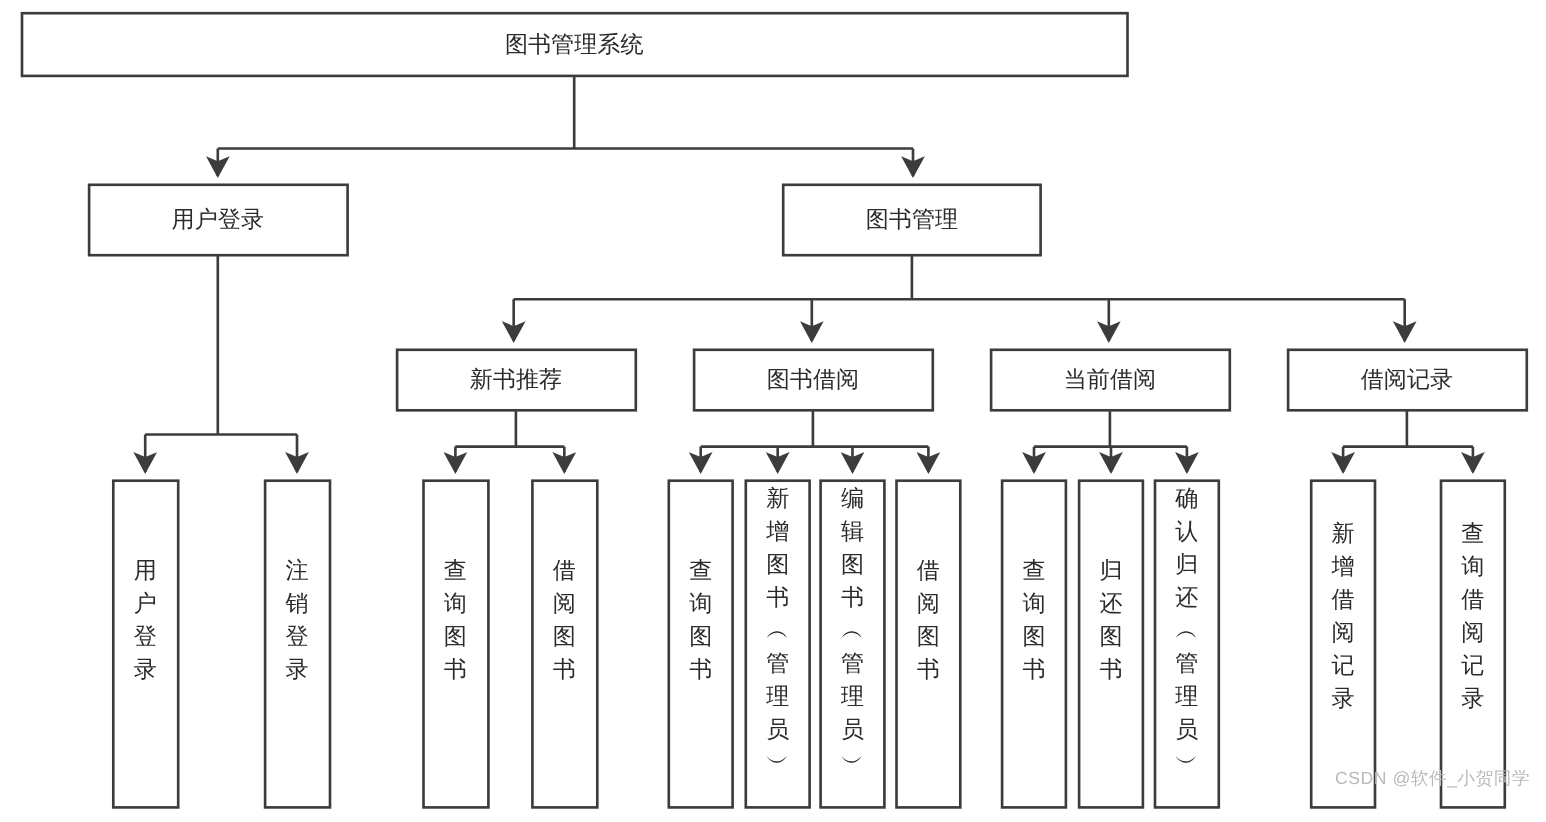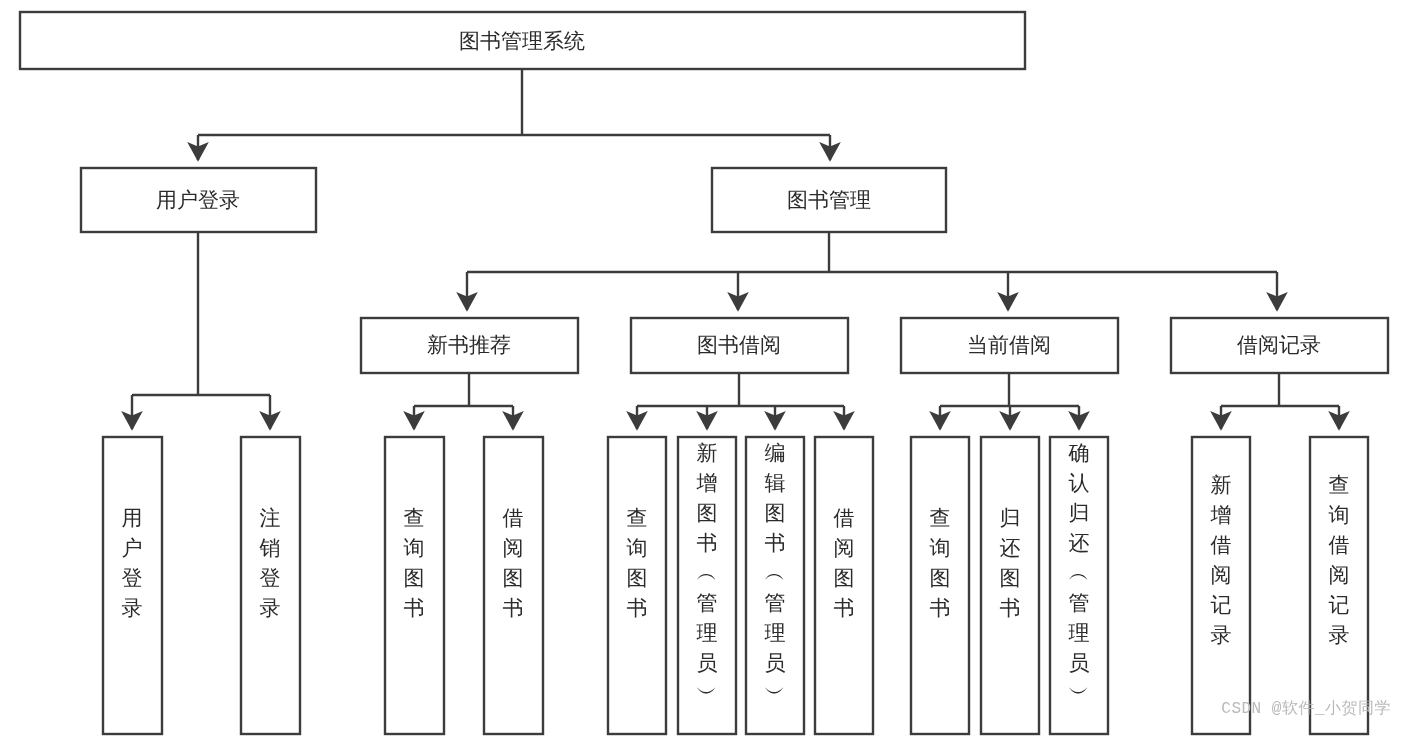--- a/index.html
+++ b/index.html
@@ -50,21 +50,21 @@
   .node-label-vertical {
     font-family: "Liberation Sans", "DejaVu Sans", sans-serif;
     fill: #2b2b2b;
     font-size: 21px;
     text-anchor: middle;
   }
   .watermark {
     position: absolute;
     right: 14px;
     bottom: 4px;
-    font-family: Liberation Mono, monospace;
+    font-family: Liberation Sans, sans-serif;
     font-size: 16px;
     color: #b9b9b9;
     letter-spacing: 0.5px;
     white-space: nowrap;
     user-select: none;
   }
 </style>
 </head>
 <body>
 

